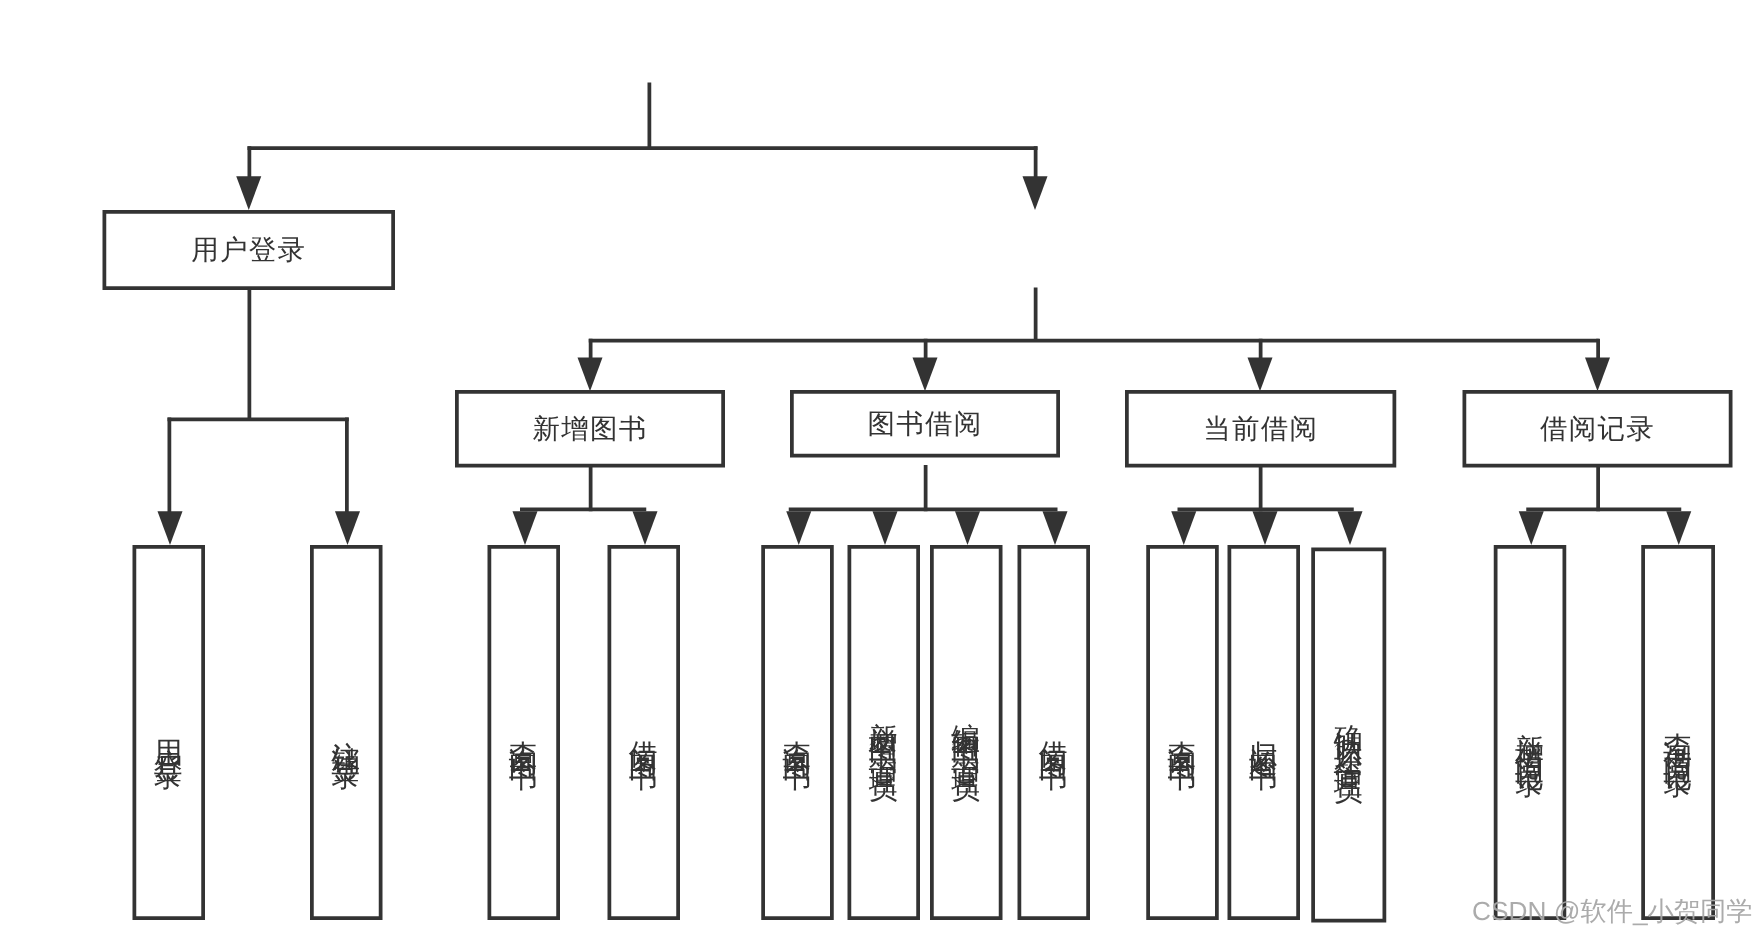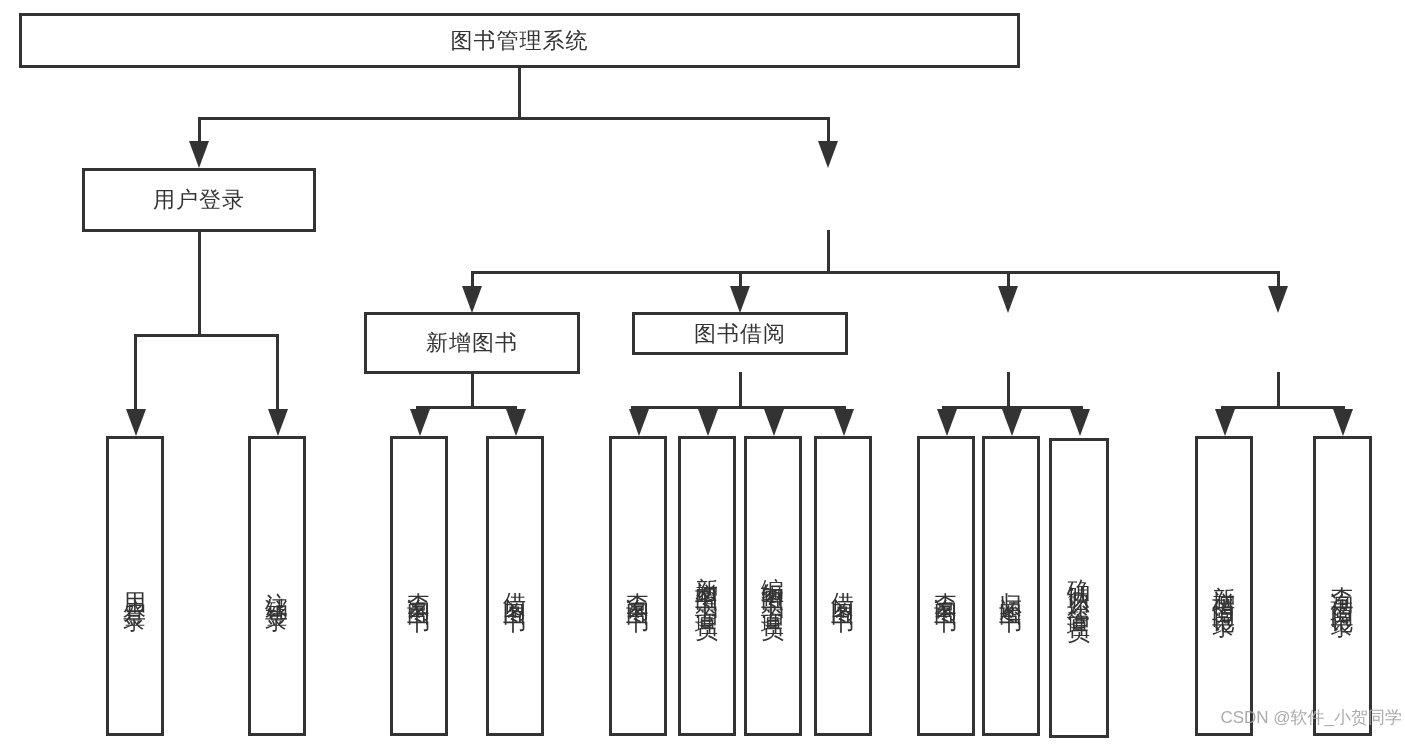--- a/index.html
+++ b/index.html
@@ -19,32 +19,29 @@
   }
   .hline,.vline{position:absolute;background:#333;}
   .hline{height:3px;}
   .vline{width:3px;}
   .arrow{
     position:absolute;width:0;height:0;
     border-left:10px solid transparent;border-right:10px solid transparent;
     border-top:27px solid #333;
   }
   .watermark{
-    position:absolute;right:3px;bottom:18px;font-size:17px;
+    position:absolute;right:3px;bottom:4px;font-size:21px;
     color:rgba(166,166,166,0.95);white-space:nowrap;z-index:10;
   }
 </style>
 </head>
 <body>
 
 <div class="stage">
 
-  <div class="box h" style="left:19px;top:13px;width:1001px;height:55px;">
-    <span>图书管理系统</span>
-  </div>
 
   <div class="vline" style="left:518px;top:66px;height:53px;"></div>
   <div class="hline" style="left:198px;top:117px;width:632px;"></div>
   <div class="vline" style="left:198px;top:117px;height:27px;"></div>
   <div class="arrow" style="left:189px;top:141px;"></div>
   <div class="vline" style="left:827px;top:117px;height:27px;"></div>
   <div class="arrow" style="left:818px;top:141px;"></div>
 
   <div class="box h" style="left:82px;top:168px;width:234px;height:64px;">
     <span>用户登录</span>
@@ -64,22 +61,28 @@
   <div class="vline" style="left:739px;top:271px;height:17px;"></div>
   <div class="arrow" style="left:730px;top:286px;"></div>
   <div class="vline" style="left:1007px;top:271px;height:17px;"></div>
   <div class="arrow" style="left:998px;top:286px;"></div>
   <div class="vline" style="left:1277px;top:271px;height:17px;"></div>
   <div class="arrow" style="left:1268px;top:286px;"></div>
 
   <div class="box h" style="left:364px;top:312px;width:216px;height:62px;">
     <span>新增图书</span>
   </div>
-  <div class="box h" style="left:632px;top:312px;width:216px;height:43px;">
+  <div class="box h" style="left:632px;top:312px;width:216px;height:54px;">
     <span>图书借阅</span>
+  </div>
+  <div class="box h" style="left:900px;top:312px;width:217px;height:62px;">
+    <span>当前借阅</span>
+  </div>
+  <div class="box h" style="left:1170px;top:312px;width:216px;height:62px;">
+    <span>借阅记录</span>
   </div>
 
   <div class="vline" style="left:471px;top:372px;height:37px;"></div>
   <div class="hline" style="left:416px;top:406px;width:101px;"></div>
   <div class="arrow" style="left:410px;top:409px;"></div>
   <div class="arrow" style="left:506px;top:409px;"></div>
 
   <div class="vline" style="left:739px;top:372px;height:37px;"></div>
   <div class="hline" style="left:631px;top:406px;width:215px;"></div>
   <div class="arrow" style="left:629px;top:409px;"></div>

